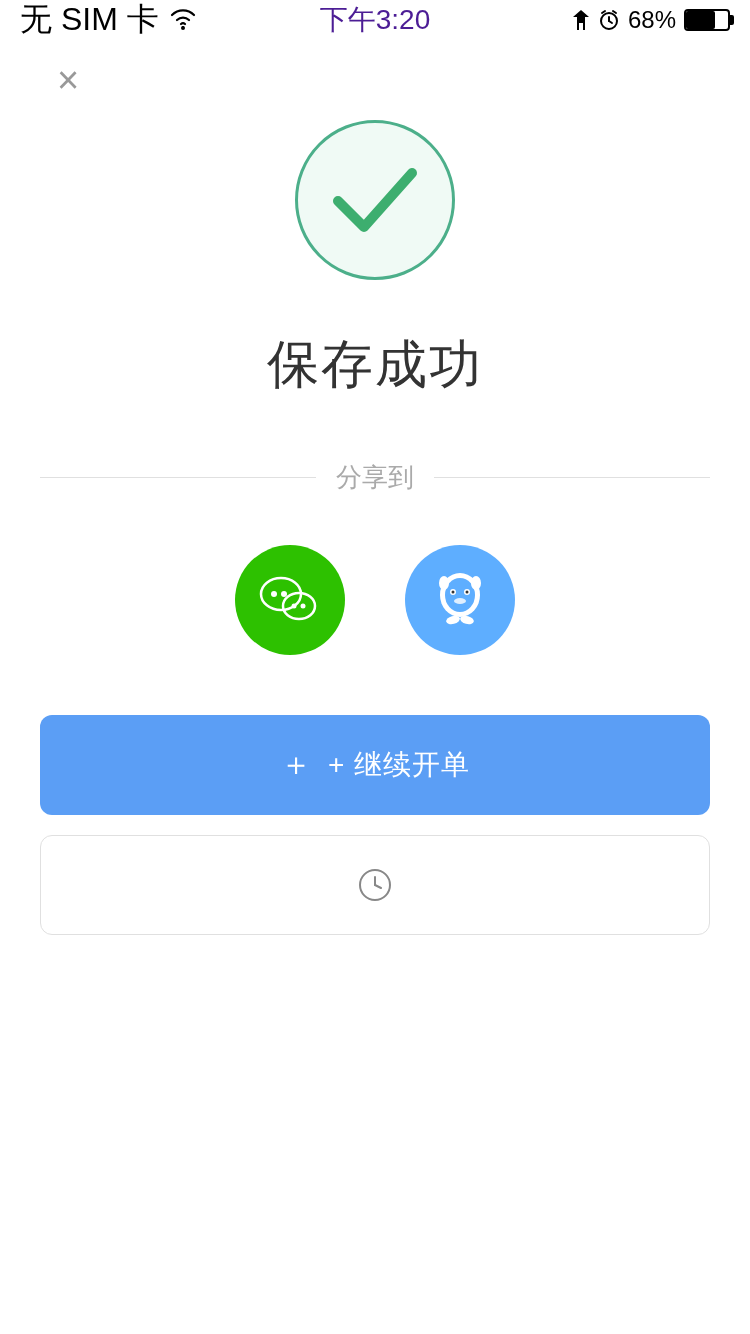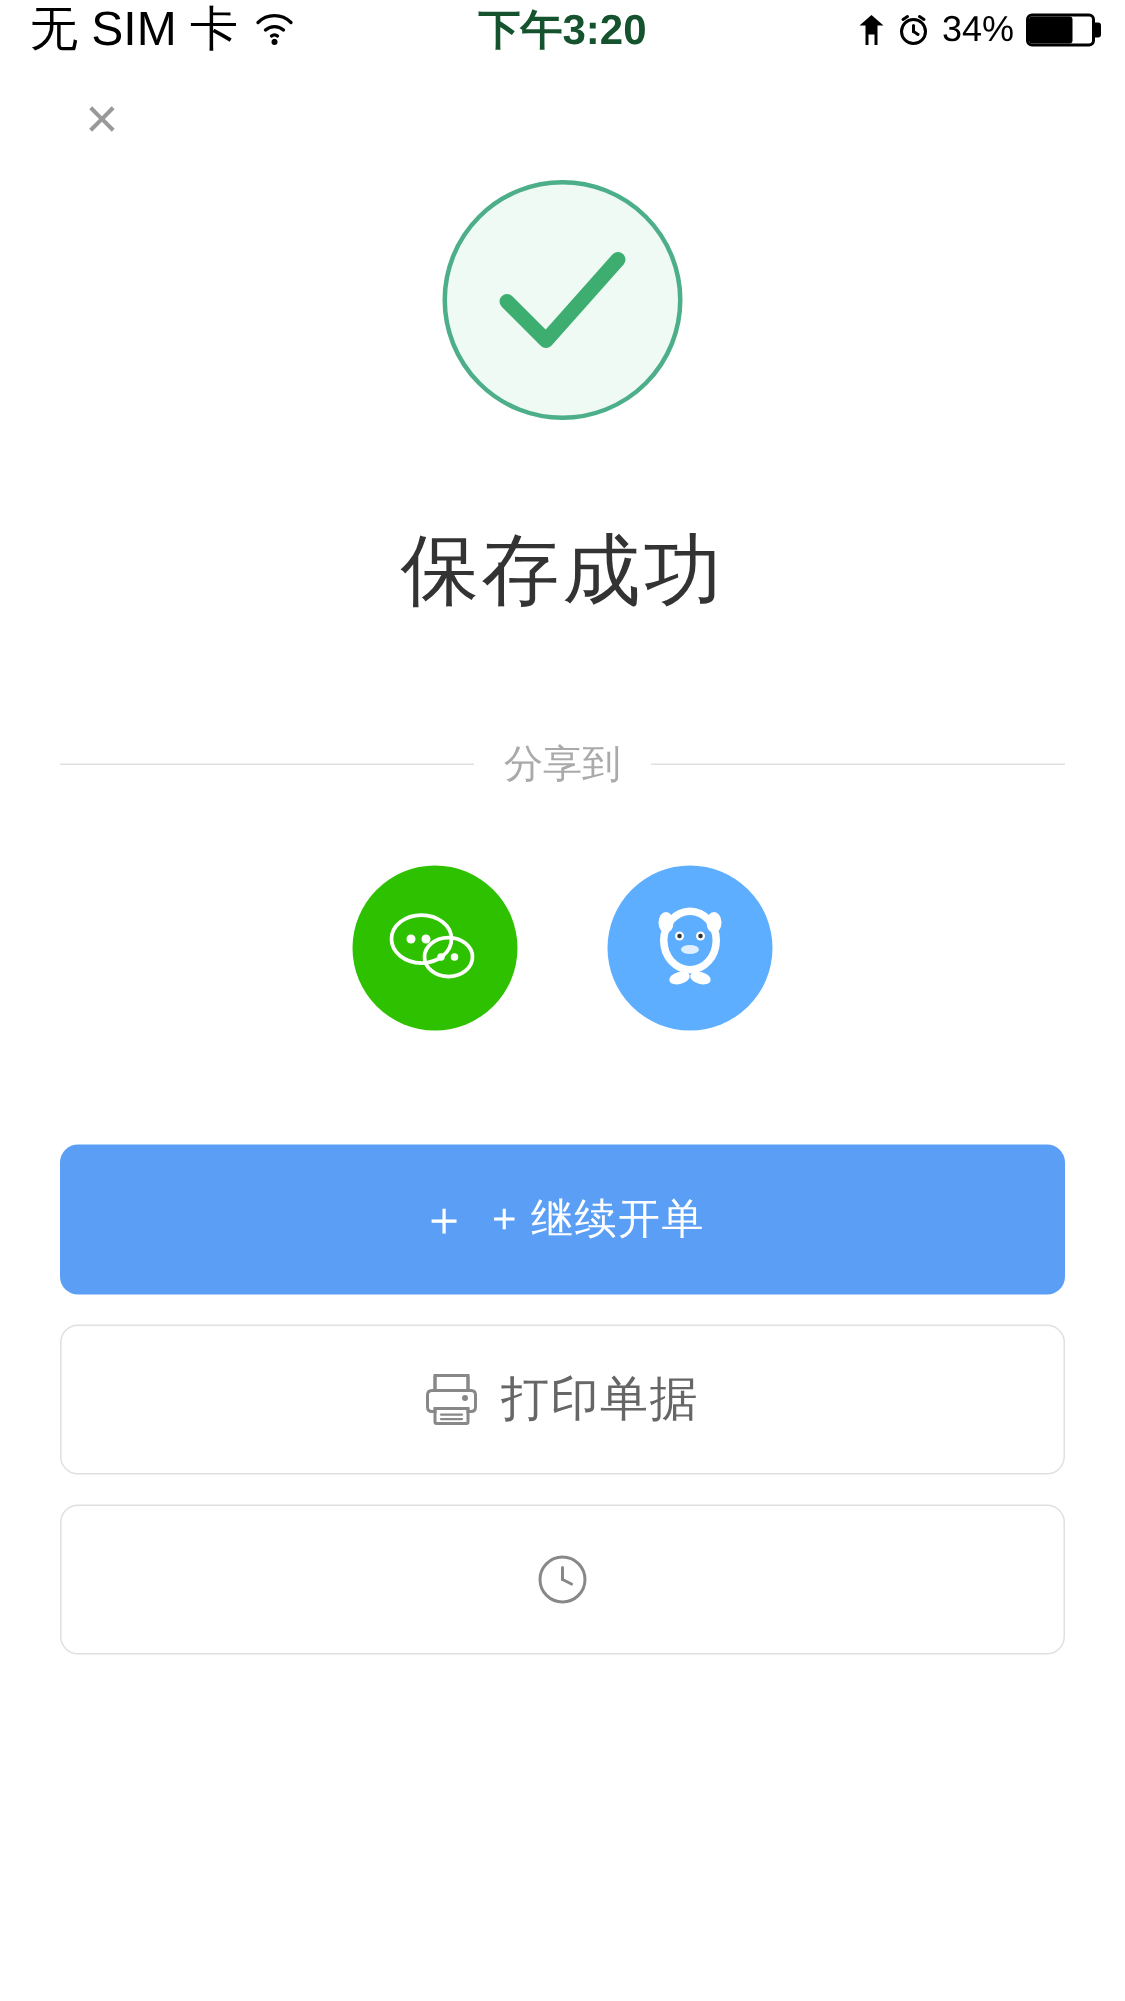--- a/index.html
+++ b/index.html
@@ -30,22 +30,22 @@
       display: flex;
       align-items: center;
       gap: 10px;
       font-size: 26px;
       font-weight: 500;
       color: #000;
     }
 
     .status-center {
       font-size: 28px;
-      font-weight: 700;
-      color: #14532d;
+      font-weight: 400;
+      color: #4c1d95;
       position: absolute;
       left: 50%;
       transform: translateX(-50%);
     }
 
     .status-right {
       display: flex;
       align-items: center;
       gap: 8px;
       font-size: 24px;
@@ -98,21 +98,20 @@
       line-height: 1;
     }
 
     
     .main-content {
       flex: 1;
       display: flex;
       flex-direction: column;
       align-items: center;
       padding: 80px 40px 60px;
-      gap: 16px;
     }
 
     
     .success-circle {
       width: 160px;
       height: 160px;
       border-radius: 50%;
       border: 3px solid #4caf8a;
       background: #f0faf5;
       display: flex;
@@ -228,21 +227,21 @@
     <svg width="18" height="22" viewBox="0 0 18 22">
       <path d="M9 1 L17 8 L13 8 L13 21 L11 21 L11 14 L7 14 L7 21 L5 21 L5 8 L1 8 Z" fill="#000"></path>
     </svg>
     <svg width="22" height="22" viewBox="0 0 22 22">
       <circle cx="11" cy="12" r="8" stroke="#000" stroke-width="2" fill="none"></circle>
       <line x1="11" y1="8" x2="11" y2="12" stroke="#000" stroke-width="2" stroke-linecap="round"></line>
       <line x1="11" y1="12" x2="14" y2="14" stroke="#000" stroke-width="2" stroke-linecap="round"></line>
       <line x1="4" y1="4" x2="7" y2="2" stroke="#000" stroke-width="2" stroke-linecap="round"></line>
       <line x1="18" y1="4" x2="15" y2="2" stroke="#000" stroke-width="2" stroke-linecap="round"></line>
     </svg>
-    <span style="font-size:24px;">34%</span>
+    <span style="font-size:24px;">68%</span>
     <div class="battery-icon">
       <div class="battery-fill"></div>
     </div>
   </div>
 </div>
 
 <div class="close-btn">
   <span class="close-x">×</span>
 </div>
 
@@ -298,31 +297,20 @@
     </div>
   </div>
 
   <div class="actions">
 
     <button class="action-btn btn-primary">
       <span style="font-size:32px;color:white;">＋</span>
       <span style="font-size:28px;color:white;letter-spacing:1px;">+ 继续开单</span>
     </button>
 
-    <button class="action-btn btn-secondary">
-      <svg width="34" height="34" viewBox="0 0 34 34">
-        <rect x="6" y="1" width="22" height="10" rx="1" stroke="#888" stroke-width="2" fill="none"></rect>
-        <rect x="6" y="23" width="22" height="10" rx="1" stroke="#888" stroke-width="2" fill="none"></rect>
-        <path d="M6 11 L4 11 Q1 11 1 14 L1 22 Q1 25 4 25 L6 25 L6 23 L28 23 L28 25 L30 25 Q33 25 33 22 L33 14 Q33 11 30 11 L28 11 L28 1 L6 1 Z" stroke="#888" stroke-width="2" fill="none"></path>
-        <line x1="10" y1="27" x2="24" y2="27" stroke="#888" stroke-width="1.5" stroke-linecap="round"></line>
-        <line x1="10" y1="30" x2="24" y2="30" stroke="#888" stroke-width="1.5" stroke-linecap="round"></line>
-        <circle cx="26" cy="16" r="2" fill="#888"></circle>
-      </svg>
-      <span style="color:#666;letter-spacing:1px;">打印单据</span>
-    </button>
 
     <button class="action-btn btn-secondary">
       <svg width="34" height="34" viewBox="0 0 34 34">
         <circle cx="17" cy="17" r="15" stroke="#888" stroke-width="2" fill="none"></circle>
         <line x1="17" y1="9" x2="17" y2="17" stroke="#888" stroke-width="2" stroke-linecap="round"></line>
         <line x1="17" y1="17" x2="23" y2="20" stroke="#888" stroke-width="2" stroke-linecap="round"></line>
       </svg>
     </button>
 
   </div>

